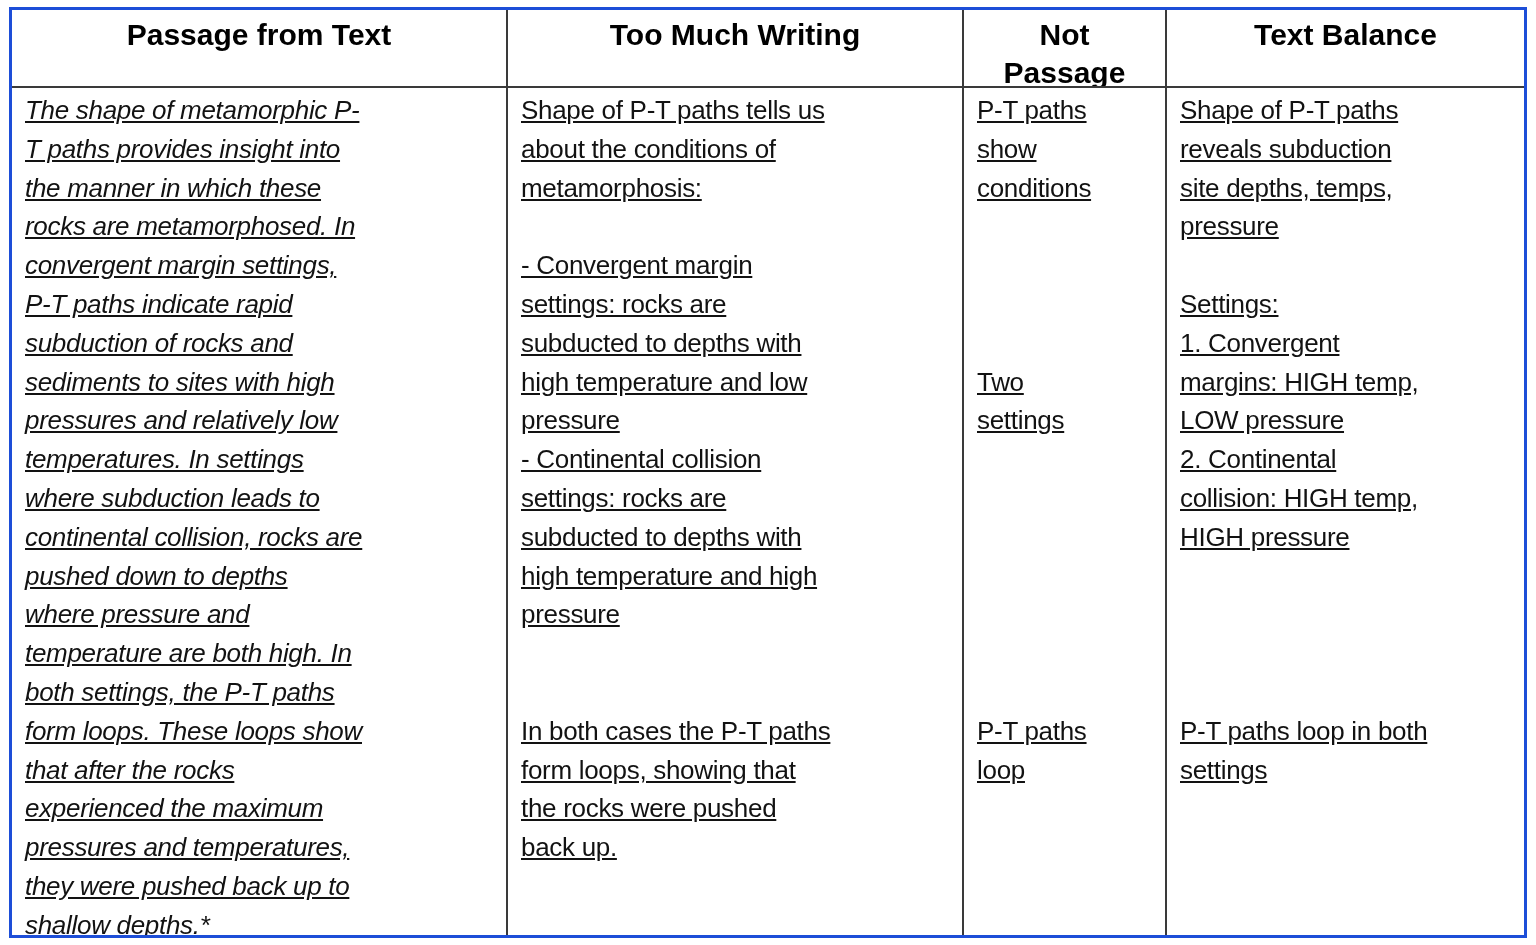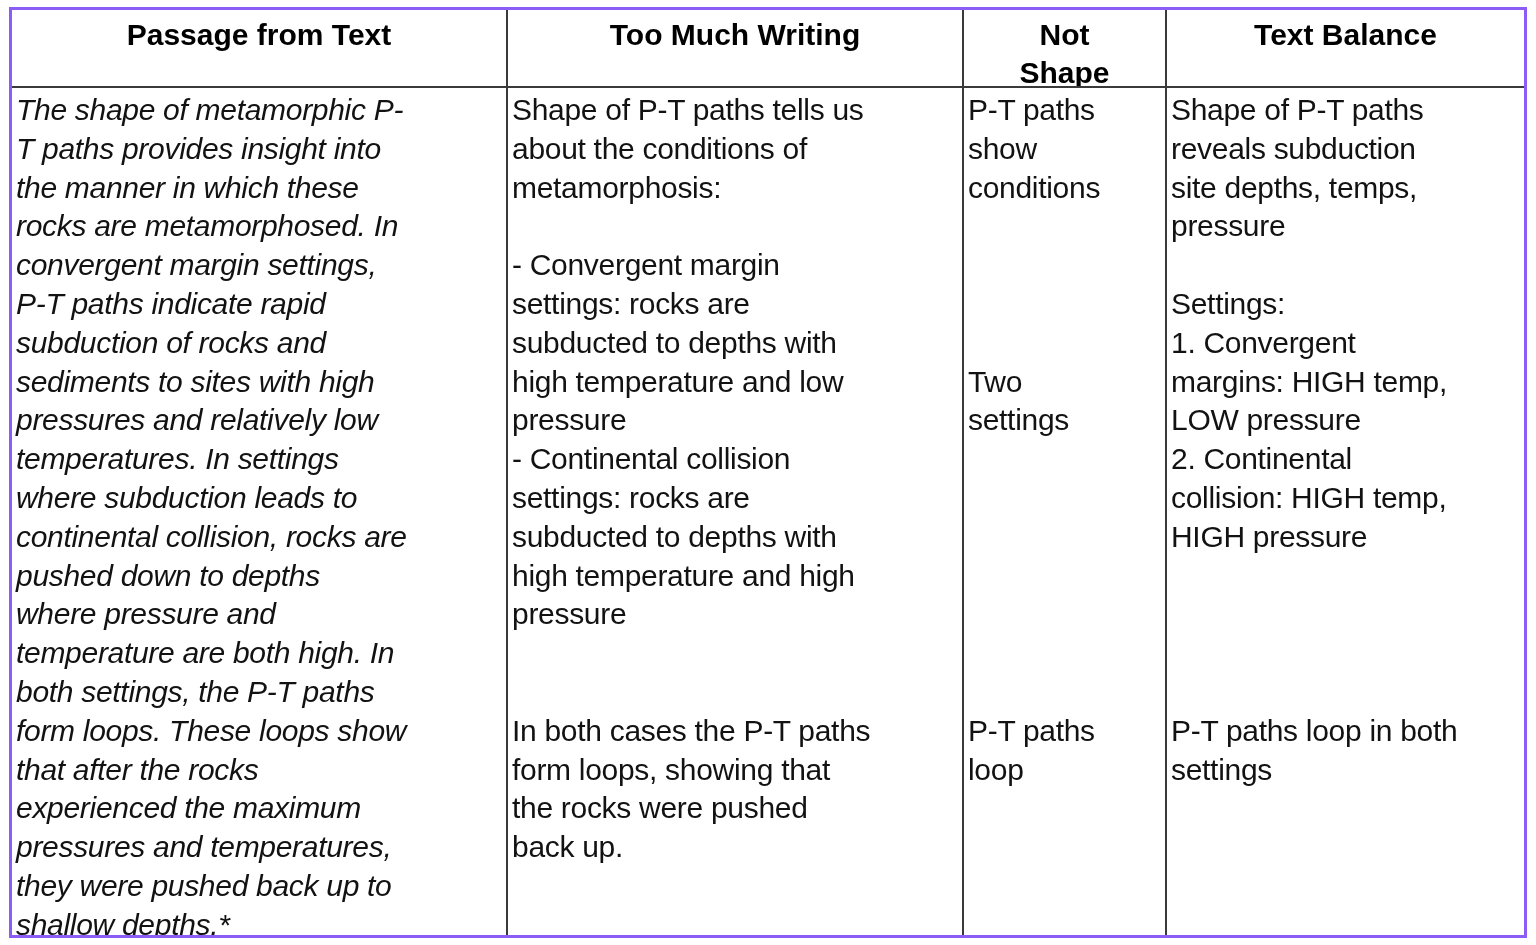--- a/index.html
+++ b/index.html
@@ -16,21 +16,21 @@
     color: #121212;
     overflow: hidden;
   }
   .notes-table {
     position: absolute;
     left: 9px;
     top: 7px;
     width: 1518px;
     height: 931px;
     box-sizing: border-box;
-    border: 3px solid #8b5cf6;
+    border: 3px solid #1d4ed8;
     background: #ffffff;
     display: grid;
     grid-template-columns: 494px 456px 203px 1fr;
     grid-template-rows: 78px 1fr;
   }
   .cell {
     box-sizing: border-box;
     overflow: hidden;
   }
   .cell.col-sep {
@@ -41,40 +41,41 @@
     font-weight: bold;
     font-size: 30px;
     line-height: 38px;
     text-align: center;
     padding-top: 6px;
     white-space: pre-line;
     letter-spacing: 0px;
     color: #000000;
   }
   .td {
-    font-size: 30px;
+    font-size: 26px;
     line-height: 38.8px;
-    padding: 3px 10px 0 4px;
+    padding: 3px 10px 0 13px;
     white-space: pre;
     letter-spacing: -0.3px;
+    text-decoration: underline;
   }
   .td.italic {
     font-style: italic;
   }
 </style>
 </head>
 <body>
 
 <div class="page">
   <div class="notes-table">
 
     <div class="cell th">Passage from Text</div>
     <div class="cell th col-sep">Too Much Writing</div>
     <div class="cell th col-sep">Not
-Shape</div>
+Passage</div>
     <div class="cell th col-sep">Text Balance</div>
 
     <div class="cell td italic">The shape of metamorphic P-
 T paths provides insight into
 the manner in which these
 rocks are metamorphosed. In
 convergent margin settings,
 P-T paths indicate rapid
 subduction of rocks and
 sediments to sites with high

